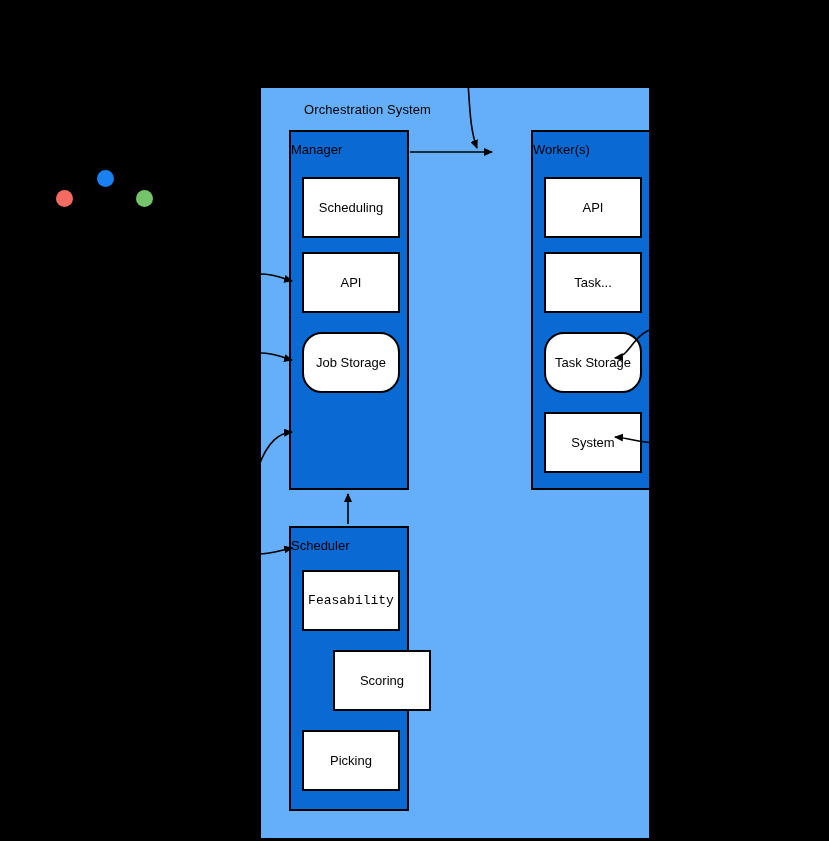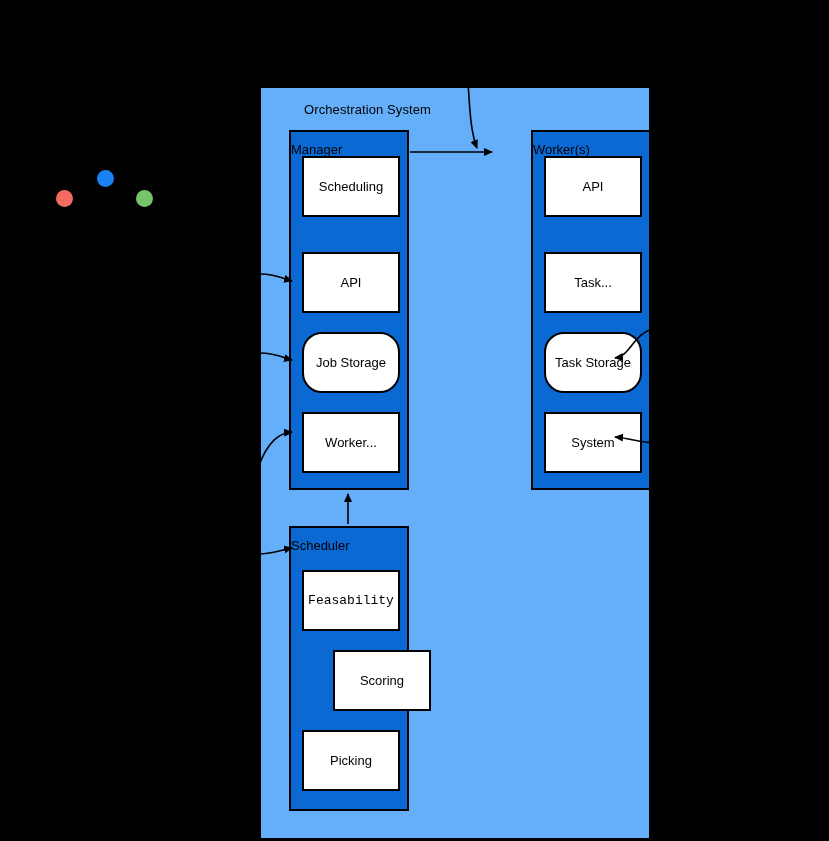--- a/index.html
+++ b/index.html
@@ -86,21 +86,21 @@
     color: #000000;
     white-space: nowrap;
   }
 
   #col-manager  { left: 28px;  top: 42px;  width: 120px; height: 360px; }
   #col-workers  { left: 238px; top: 42px;  width: 120px; height: 360px; margin-left: 32px; }
   #col-scheduler{ left: 28px;  top: 438px; width: 120px; height: 285px; }
 
   
   .cell { left: 11px; width: 98px; height: 61px; }
-  .r1 { top: 24px; text-align: center; }
+  .r1 { top: 45px; text-align: center; }
   .r2 { top: 120px; }
   .r3 { top: 200px; border-radius: 20px; }
   .r4 { top: 280px; }
 
   .sch1 { top: 42px; font-family: Liberation Mono, monospace; }
   .sch2 { top: 122px; margin-left: 31px; }
   .sch3 { top: 202px; text-align: right; }
 
   
   #arrows {
@@ -127,23 +127,20 @@
     <div class="column" id="col-manager">
       <div class="column-title">Manager</div>
       <div class="cell r1">
         <span>Scheduling</span>
       </div>
       <div class="cell r2">
         <span>API</span>
       </div>
       <div class="cell r3">
         <span>Job Storage</span>
-      </div>
-      <div class="cell r4">
-        <span>Worker...</span>
       </div>
     </div>
 
     <div class="column" id="col-workers">
       <div class="column-title">Worker(s)</div>
       <div class="cell r1">
         <span>API</span>
       </div>
       <div class="cell r3">
         <span>Task Storage</span>

